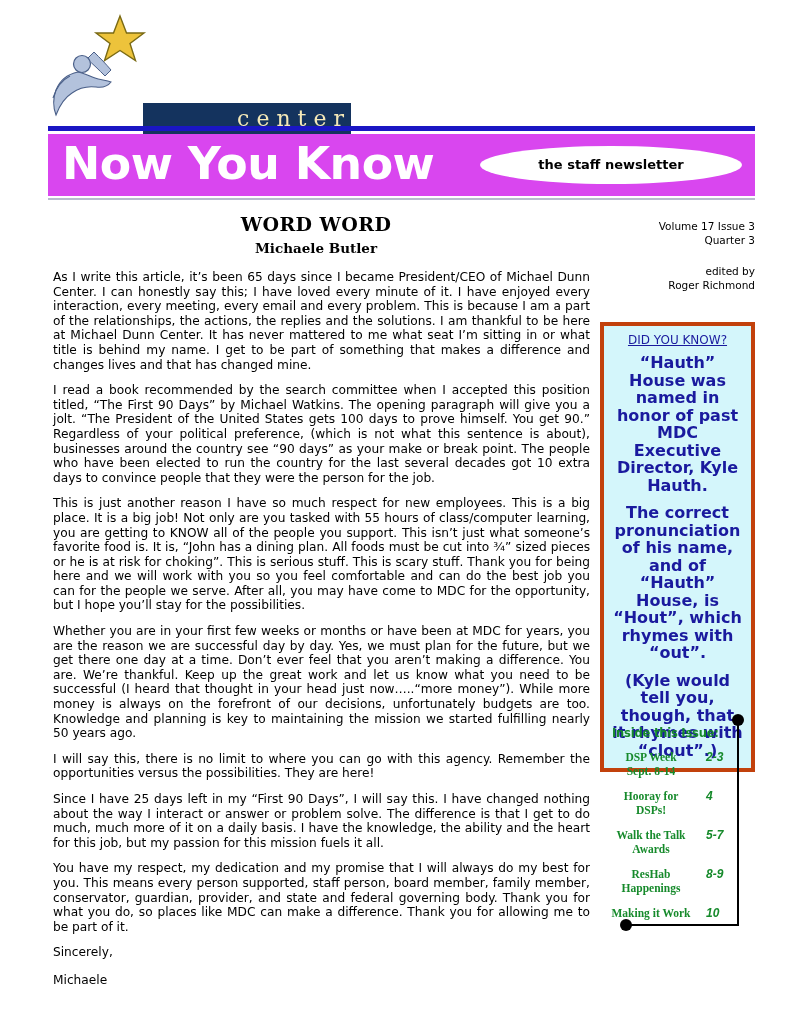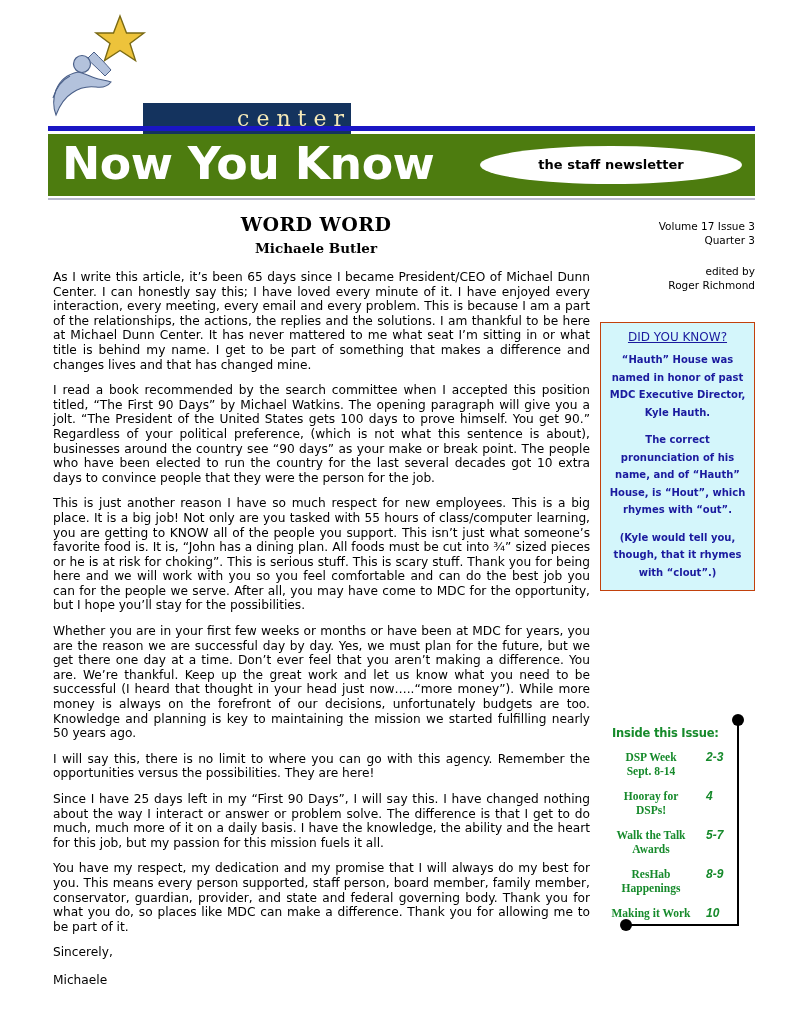--- a/index.html
+++ b/index.html
@@ -73,21 +73,21 @@
     background: #1a16c4;
   }
 
   
   #masthead {
     position: absolute;
     left: 48px;
     top: 134px;
     width: 707px;
     height: 62px;
-    background: #4d7c0f;
+    background: #d946ef;
   }
   #masthead-title {
     position: absolute;
     left: 14px;
     top: 4px;
     font-family: "DejaVu Sans", sans-serif;
     font-weight: bold;
     font-size: 44px;
     letter-spacing: -0.5px;
     color: #ffffff;
@@ -197,37 +197,37 @@
   }
 
   
   #didyouknow-box {
     position: absolute;
     left: 600px;
     top: 322px;
     width: 155px;
     padding: 7px 8px 9px 8px;
     background: #d4f6fb;
-    border: 1px solid #c2410c;
+    border: 4px solid #c2410c;
     box-sizing: border-box;
   }
   #didyouknow-heading {
     text-align: center;
     font-family: "DejaVu Sans", sans-serif;
     font-size: 12px;
     color: #1a1a9e;
     text-decoration: underline;
     margin-bottom: 7px;
   }
   .dyk-para {
     margin: 0 0 10px 0;
     text-align: center;
     font-family: "DejaVu Sans", sans-serif;
     font-weight: bold;
-    font-size: 10px;
+    font-size: 16px;
     line-height: 17.5px;
     color: #1a1a9e;
   }
   .dyk-para:last-child { margin-bottom: 0; }
 
   
   #toc-block {
     position: absolute;
     left: 600px;
     top: 712px;

